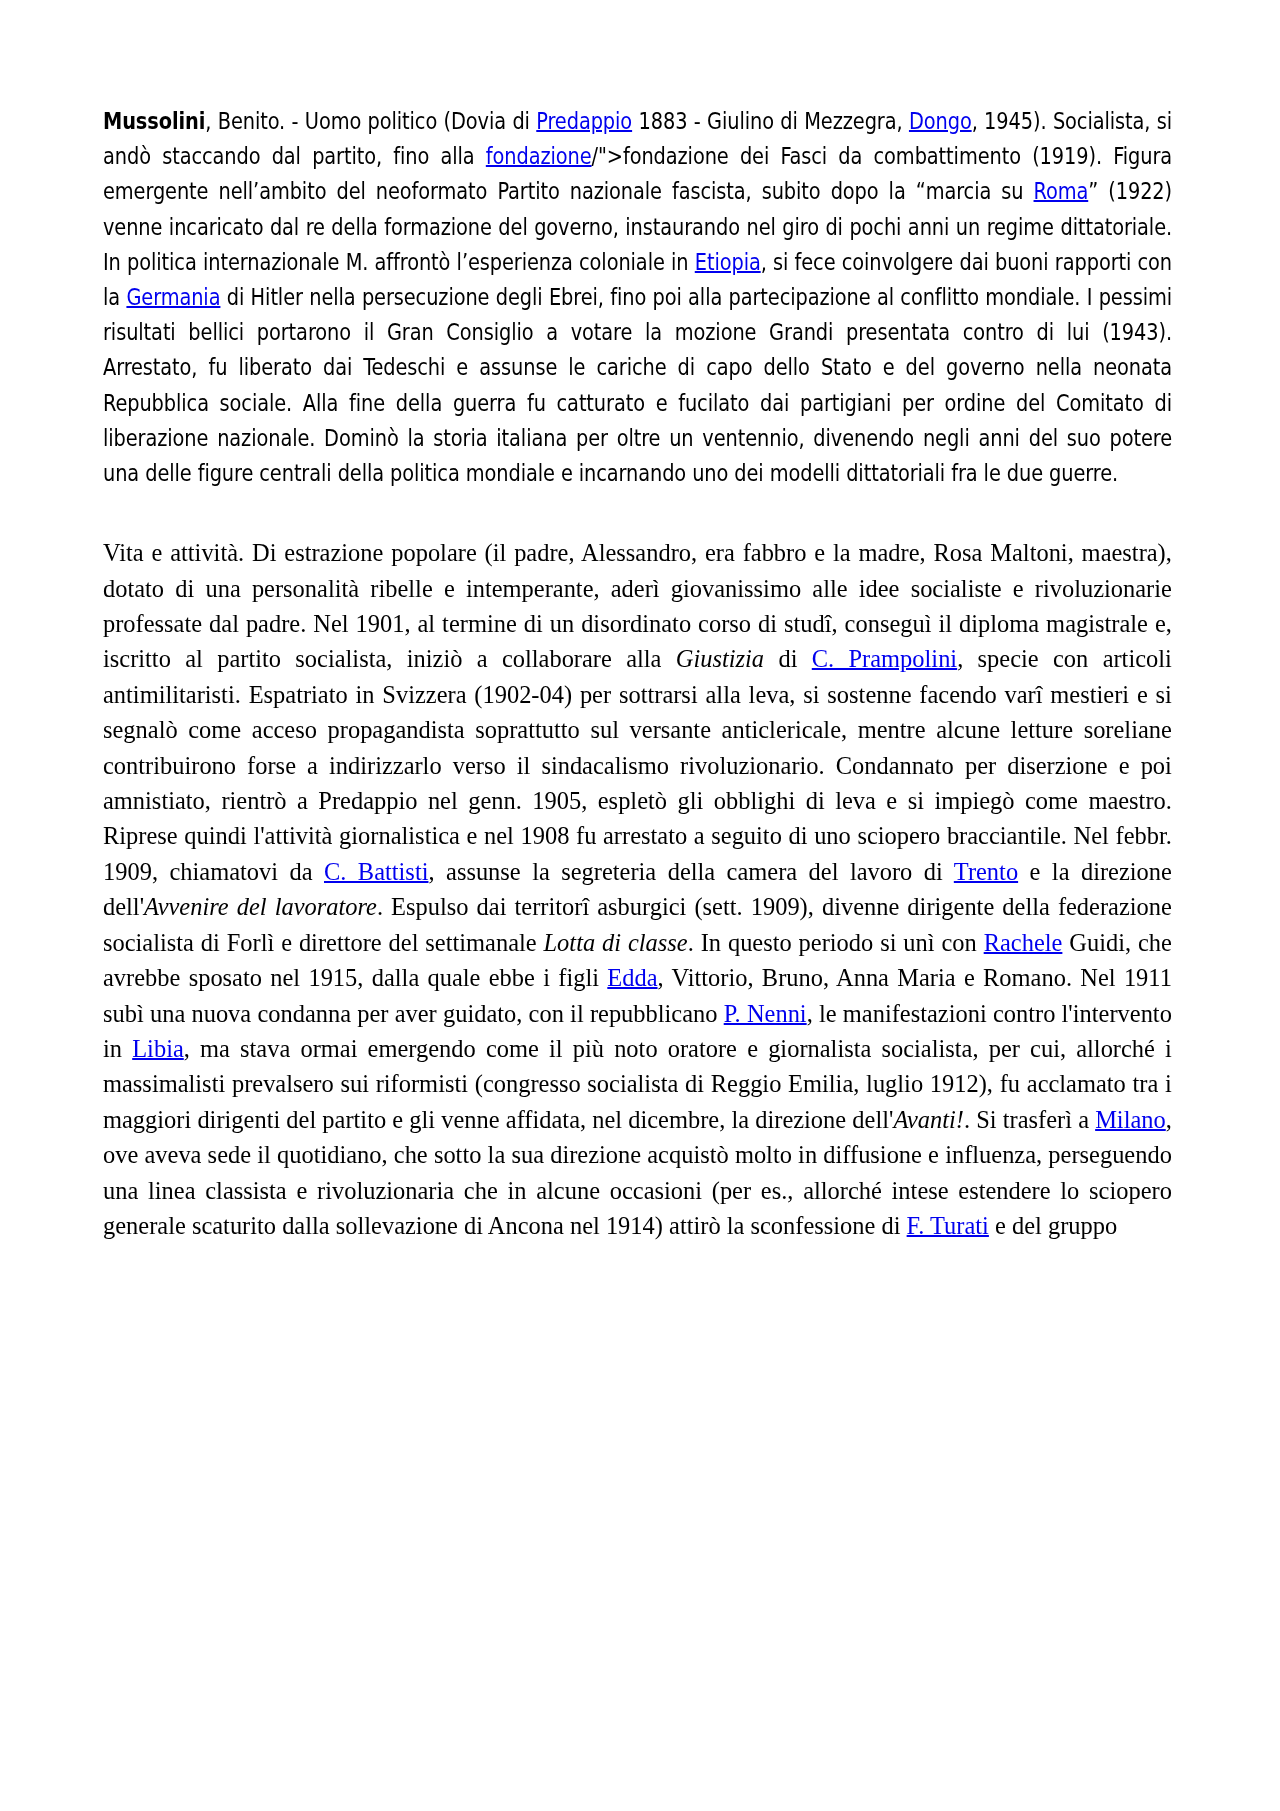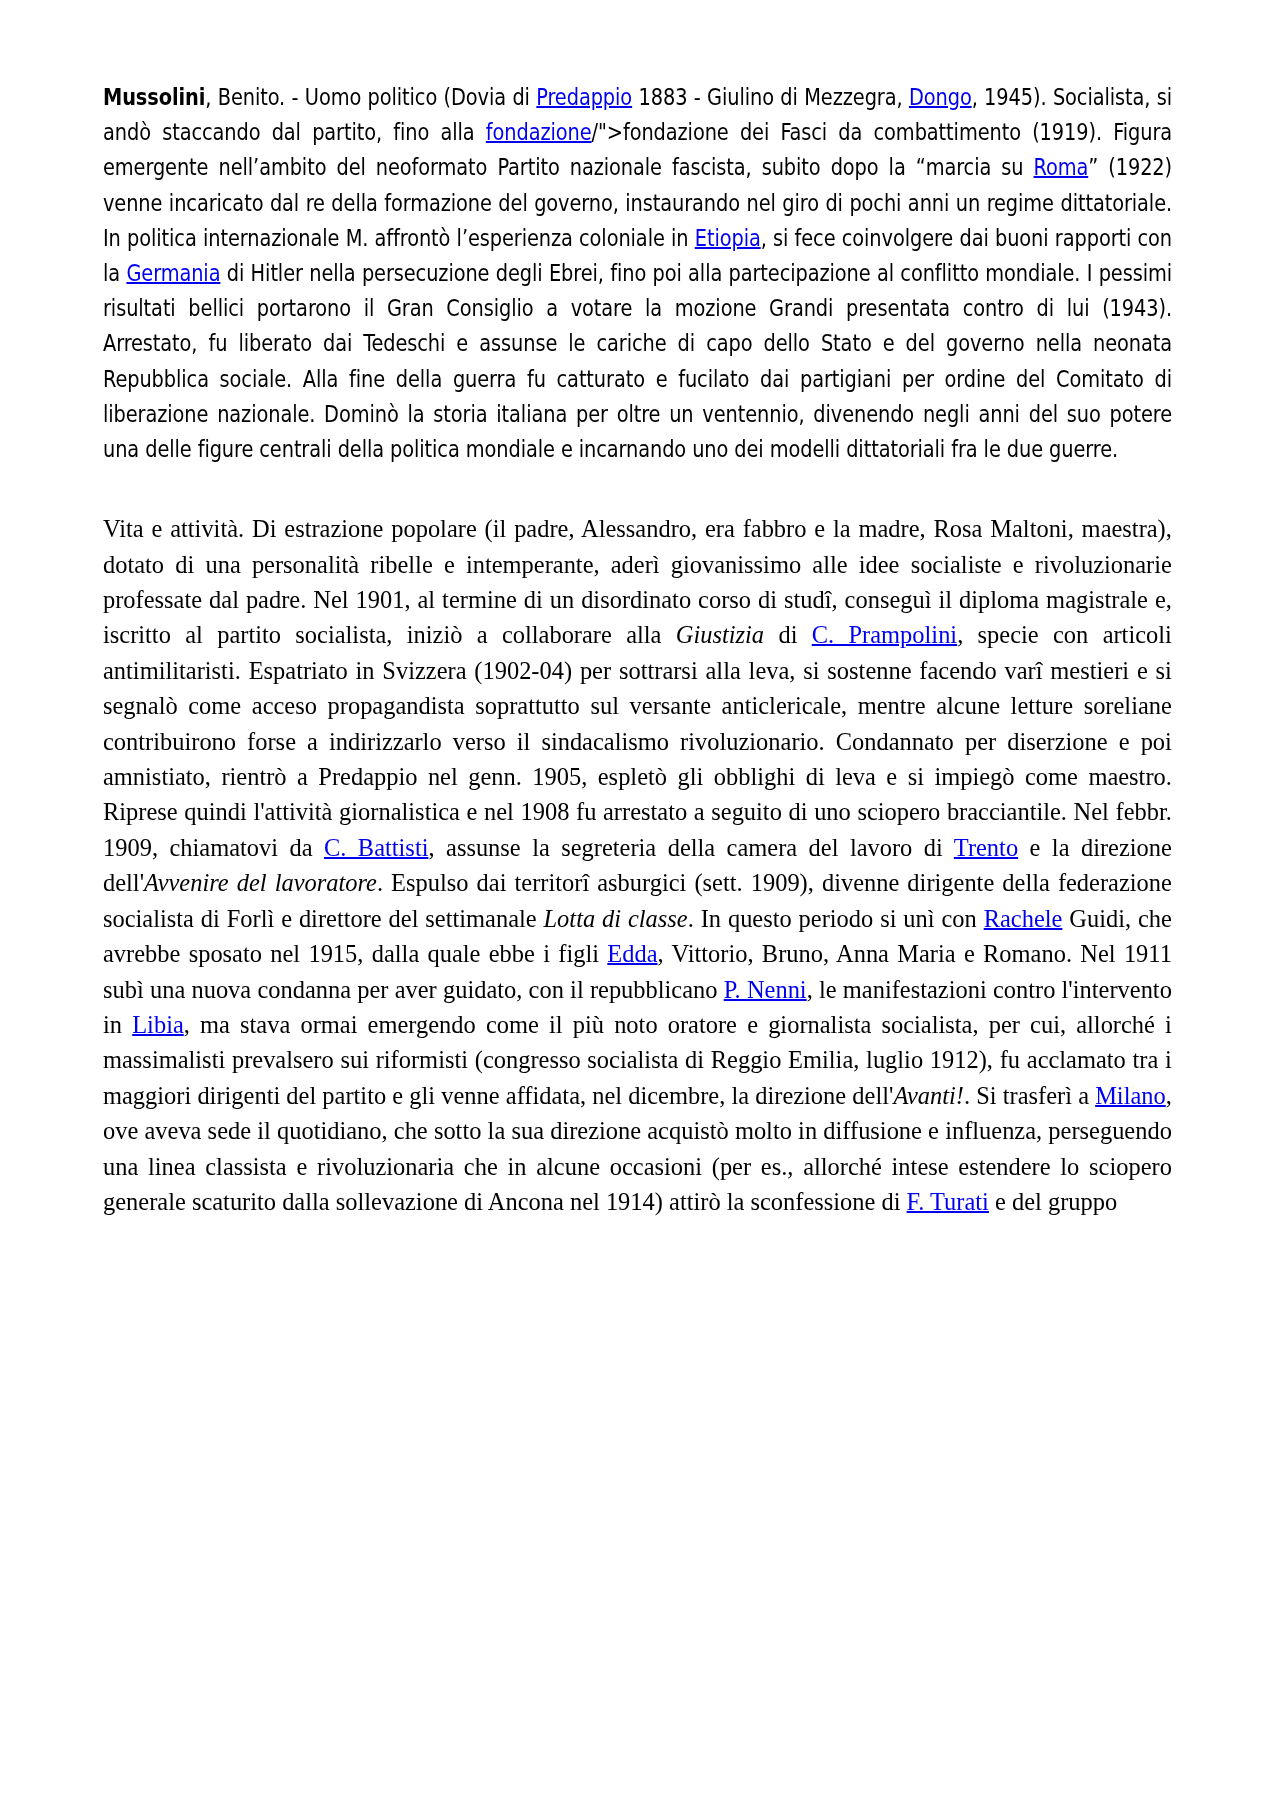--- a/index.html
+++ b/index.html
@@ -11,21 +11,21 @@
     width: 1280px;
     min-height: 1811px;
     font-family: "Liberation Sans", sans-serif;
     color: #000000;
     -webkit-font-smoothing: antialiased;
   }
   .page {
     width: 1280px;
     min-height: 1811px;
     box-sizing: border-box;
-    padding: 80px 108px 40px 103px;
+    padding: 104px 108px 40px 103px;
     background: #ffffff;
   }
   
   .para-sans {
     font-family: "DejaVu Sans Condensed", "Liberation Sans Narrow", "Liberation Sans", sans-serif;
     font-stretch: condensed;
     font-size: 23.4px;
     line-height: 35.2px;
     text-align: justify;
     text-justify: inter-word;

